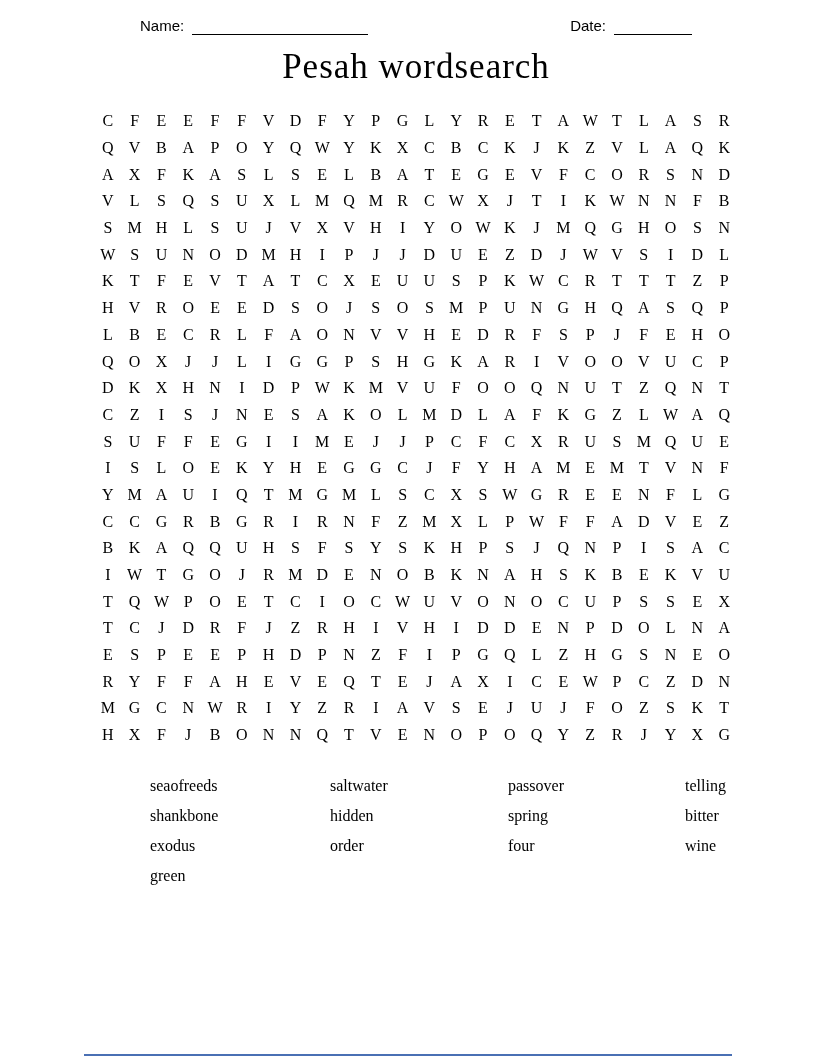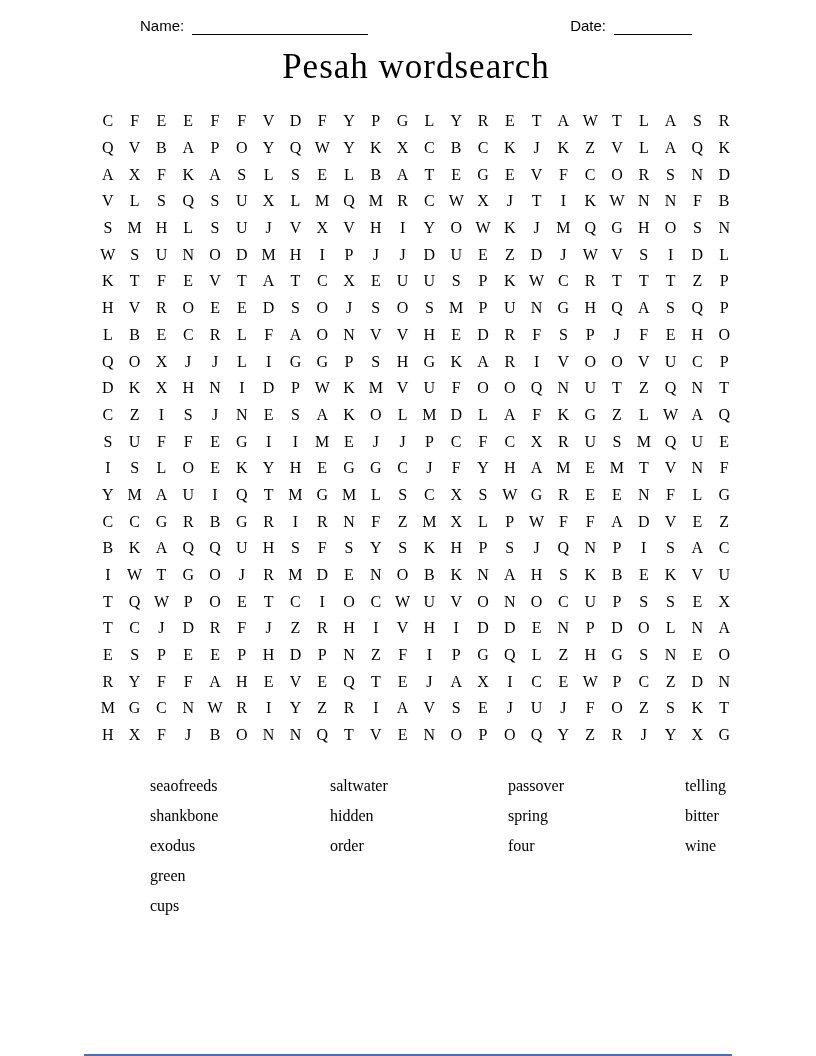--- a/index.html
+++ b/index.html
@@ -666,21 +666,20 @@
       <span class="cell">X</span>
       <span class="cell">G</span>
     </div>
 
   <div class="words">
       <div class="word-col">
         <div class="word">seaofreeds</div>
         <div class="word">shankbone</div>
         <div class="word">exodus</div>
         <div class="word">green</div>
-        <div class="word">cups</div>
       </div>
       <div class="word-col">
         <div class="word">saltwater</div>
         <div class="word">hidden</div>
         <div class="word">order</div>
       </div>
       <div class="word-col">
         <div class="word">passover</div>
         <div class="word">spring</div>
         <div class="word">four</div>

